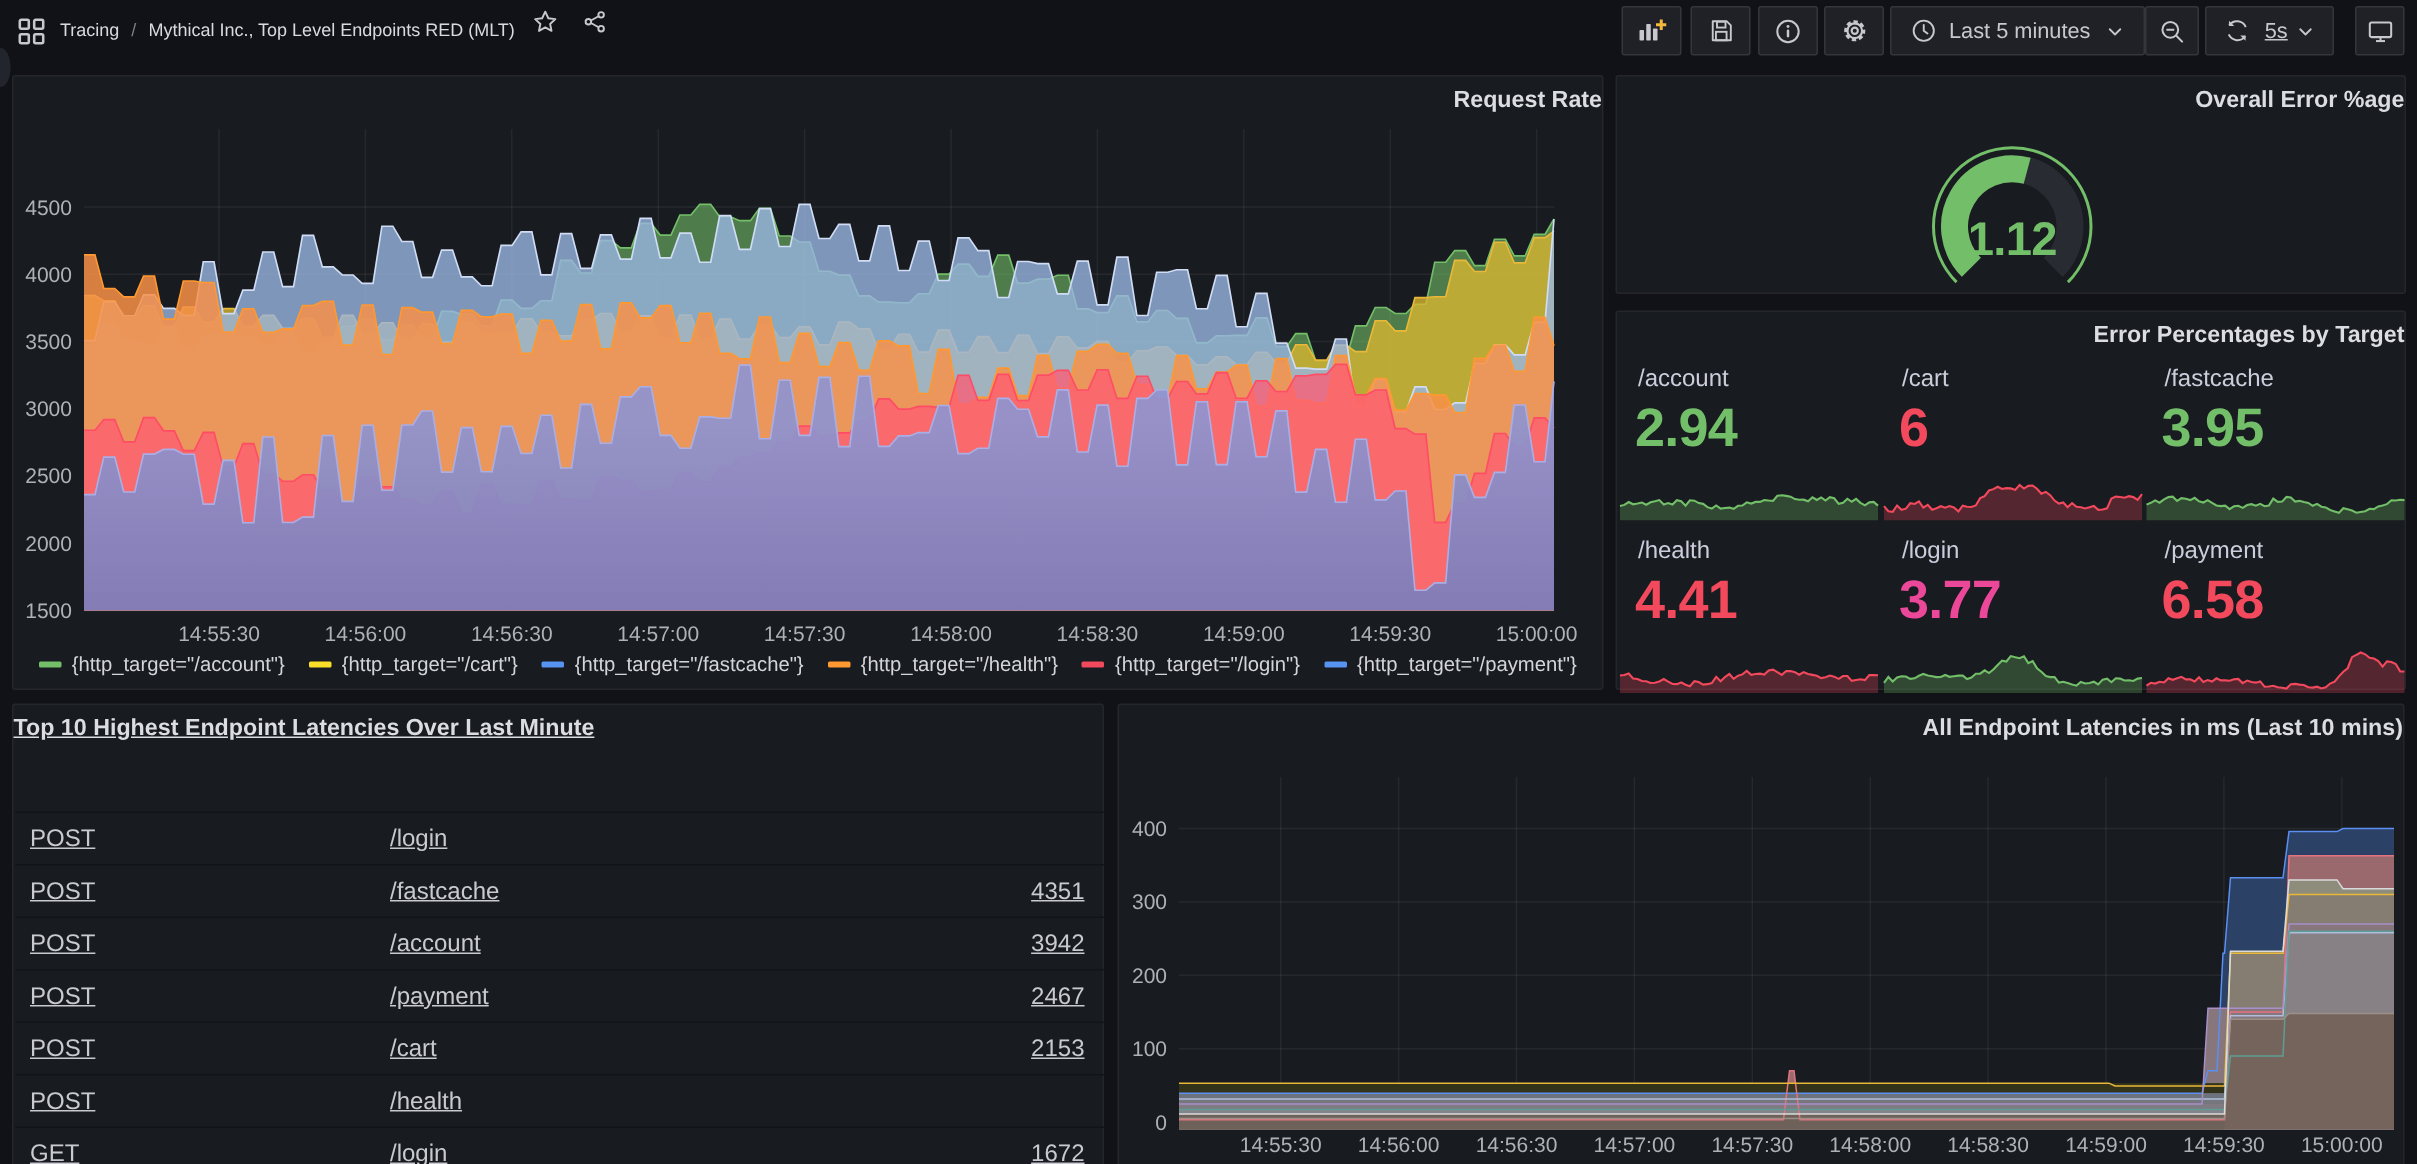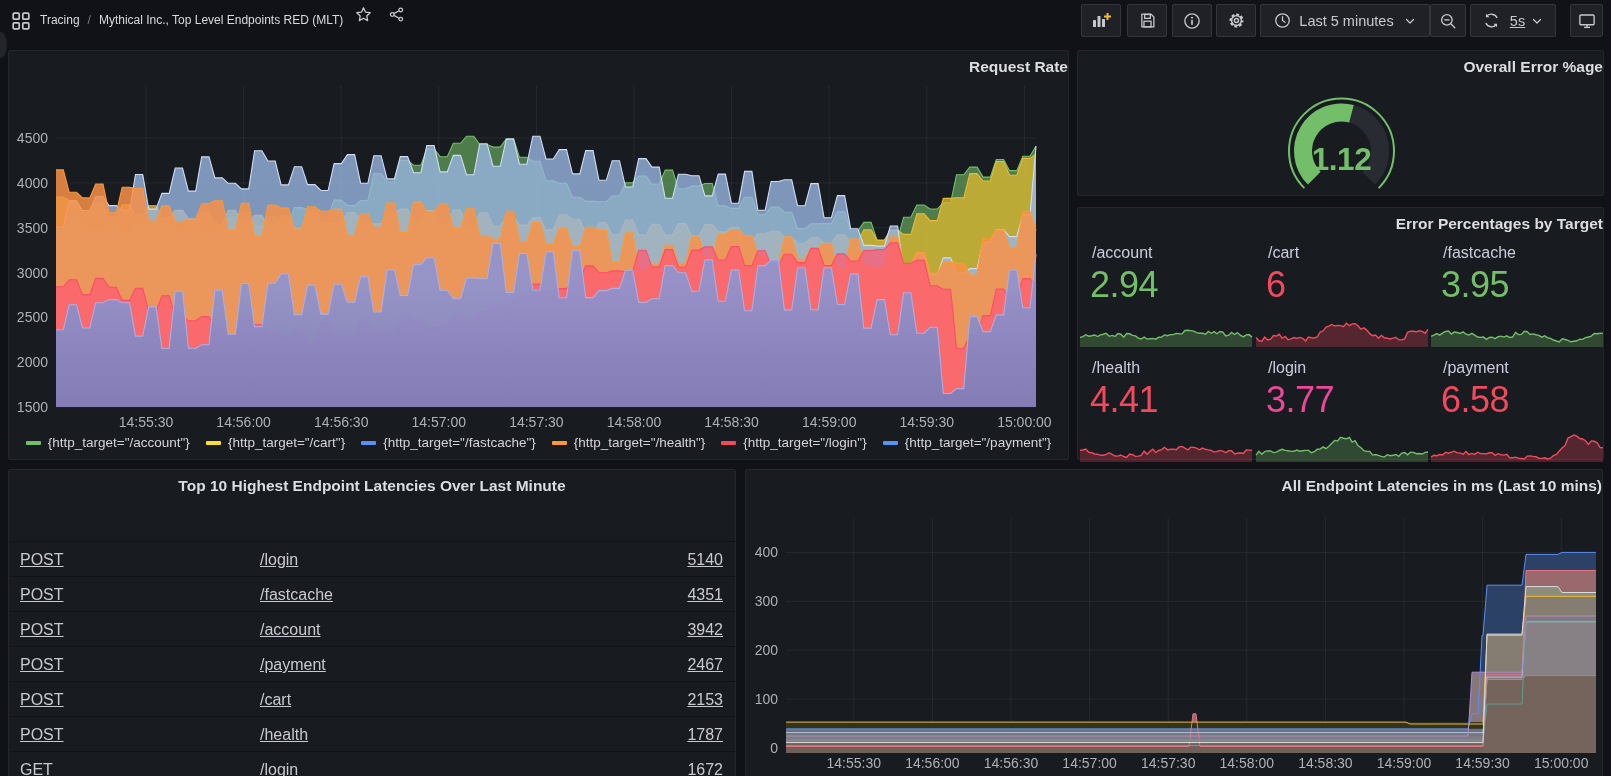--- a/index.html
+++ b/index.html
@@ -11,21 +11,21 @@
 .hdr { position:absolute; top:0; left:0; width:1611px; height:40px; background:#111217; }
 .hdr .crumb { position:absolute; left:40px; top:0; height:40px; line-height:41px; color:#d9dadd; font-size:12px; white-space:nowrap; }
 .sep { color:#7b7f87; padding:0 8px; }
 .hbtn { position:absolute; top:4px; height:33px; background:#1f2127; border:1px solid #33363d; border-radius:2px;
   display:flex; align-items:center; justify-content:center; color:#c7c8cd; font-size:14.5px; }
 .litem { display:inline-flex; align-items:center; margin:0 8px; color:#d4d5da; font-size:13.5px; white-space:nowrap; }
 .lmark { display:inline-block; width:15px; height:4px; border-radius:1px; margin-right:7px; }
 
 .scell { position:absolute; width:175px; height:114px; }
 .slabel { position:absolute; left:14px; top:11px; font-size:16px; color:#ccccdc; }
-.sval { position:absolute; left:12px; top:31px; font-size:36px; font-weight:normal; letter-spacing:-0.5px; }
+.sval { position:absolute; left:12px; top:31px; font-size:36px; font-weight:bold; letter-spacing:-0.5px; }
 .spark { position:absolute; left:0; bottom:0; }
 
 .thead { position:absolute; left:1px; top:36px; width:726px; height:35px; background:#202226; display:flex; }
 .trow { margin-left:1px; width:726px; height:35px; border-top:1px solid #121418; display:flex; }
 .tc1 { width:242px; padding-left:10px; line-height:35px; }
 .tc2 { width:242px; padding-left:8px; line-height:35px; }
 .tc3 { width:242px; padding-right:13px; line-height:35px; text-align:right; }
 .lnk { color:#c9cad1; font-size:16px; text-decoration:underline; }
 .hdc { color:#6e9fff; font-size:16px; }
 </style></head>
@@ -247,26 +247,25 @@
       <div class="slabel">/payment</div>
       <div class="sval" style="color:#f2495c">6.58</div>
       <svg width="175" height="31" viewBox="0 0 175 31" class="spark">
         <path d="M2.0,26.1 L4.9,24.2 L7.8,24.7 L10.7,23.5 L13.7,24.0 L16.6,21.2 L19.5,22.2 L22.4,21.2 L25.3,20.2 L28.2,21.9 L31.2,21.9 L34.1,23.3 L37.0,20.5 L39.9,23.6 L42.8,22.4 L45.7,23.4 L48.6,21.2 L51.6,22.6 L54.5,22.6 L57.4,22.8 L60.3,21.8 L63.2,21.6 L66.1,24.4 L69.1,22.7 L72.0,23.7 L74.9,24.1 L77.8,23.3 L80.7,26.8 L83.6,26.7 L86.5,26.2 L89.5,27.2 L92.4,27.5 L95.3,28.0 L98.2,25.1 L101.1,24.9 L104.0,25.4 L106.9,25.7 L109.9,27.2 L112.8,27.4 L115.7,26.8 L118.6,28.0 L121.5,27.2 L124.4,24.7 L127.4,23.4 L130.3,19.9 L133.2,16.8 L136.1,14.5 L139.0,7.1 L141.9,5.6 L144.8,4.0 L147.8,5.2 L150.7,7.5 L153.6,8.0 L156.5,9.7 L159.4,13.4 L162.3,9.9 L165.3,10.3 L168.2,11.7 L171.1,16.6 L174.0,16.7 L174.0,31.0 L2.0,31.0 Z" fill="rgba(242,73,92,0.28)"></path>
         <path d="M2.0,26.1 L4.9,24.2 L7.8,24.7 L10.7,23.5 L13.7,24.0 L16.6,21.2 L19.5,22.2 L22.4,21.2 L25.3,20.2 L28.2,21.9 L31.2,21.9 L34.1,23.3 L37.0,20.5 L39.9,23.6 L42.8,22.4 L45.7,23.4 L48.6,21.2 L51.6,22.6 L54.5,22.6 L57.4,22.8 L60.3,21.8 L63.2,21.6 L66.1,24.4 L69.1,22.7 L72.0,23.7 L74.9,24.1 L77.8,23.3 L80.7,26.8 L83.6,26.7 L86.5,26.2 L89.5,27.2 L92.4,27.5 L95.3,28.0 L98.2,25.1 L101.1,24.9 L104.0,25.4 L106.9,25.7 L109.9,27.2 L112.8,27.4 L115.7,26.8 L118.6,28.0 L121.5,27.2 L124.4,24.7 L127.4,23.4 L130.3,19.9 L133.2,16.8 L136.1,14.5 L139.0,7.1 L141.9,5.6 L144.8,4.0 L147.8,5.2 L150.7,7.5 L153.6,8.0 L156.5,9.7 L159.4,13.4 L162.3,9.9 L165.3,10.3 L168.2,11.7 L171.1,16.6 L174.0,16.7" fill="none" stroke="#f2495c" stroke-width="1.4"></path>
       </svg>
     </div>
 </div>
 
 <div class="panel" style="left:8px;top:469px;width:728px;height:340px;">
-  <div class="ptitle" style="text-align:center;">Top 10 Highest Endpoint Latencies Over Last Minute</div>
+  <div class="ptitle" style="text-align:left;text-decoration:underline;">Top 10 Highest Endpoint Latencies Over Last Minute</div>
   <div style="position:absolute;top:71px;left:0;width:728px;">
     <div class="trow">
         <div class="tc1"><span class="lnk">POST</span></div>
         <div class="tc2"><span class="lnk">/login</span></div>
-        <div class="tc3"><span class="lnk">5140</span></div>
       </div>
       <div class="trow">
         <div class="tc1"><span class="lnk">POST</span></div>
         <div class="tc2"><span class="lnk">/fastcache</span></div>
         <div class="tc3"><span class="lnk">4351</span></div>
       </div>
       <div class="trow">
         <div class="tc1"><span class="lnk">POST</span></div>
         <div class="tc2"><span class="lnk">/account</span></div>
         <div class="tc3"><span class="lnk">3942</span></div>
@@ -277,21 +276,20 @@
         <div class="tc3"><span class="lnk">2467</span></div>
       </div>
       <div class="trow">
         <div class="tc1"><span class="lnk">POST</span></div>
         <div class="tc2"><span class="lnk">/cart</span></div>
         <div class="tc3"><span class="lnk">2153</span></div>
       </div>
       <div class="trow">
         <div class="tc1"><span class="lnk">POST</span></div>
         <div class="tc2"><span class="lnk">/health</span></div>
-        <div class="tc3"><span class="lnk">1787</span></div>
       </div>
       <div class="trow">
         <div class="tc1"><span class="lnk">GET</span></div>
         <div class="tc2"><span class="lnk">/login</span></div>
         <div class="tc3"><span class="lnk">1672</span></div>
       </div>
   </div>
 </div>
 
 <div class="panel" style="left:745px;top:469px;width:858px;height:340px;">

